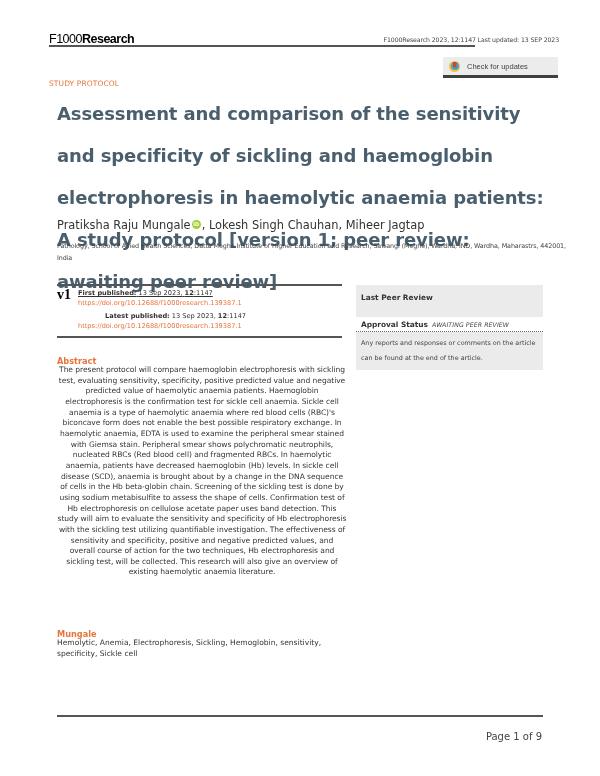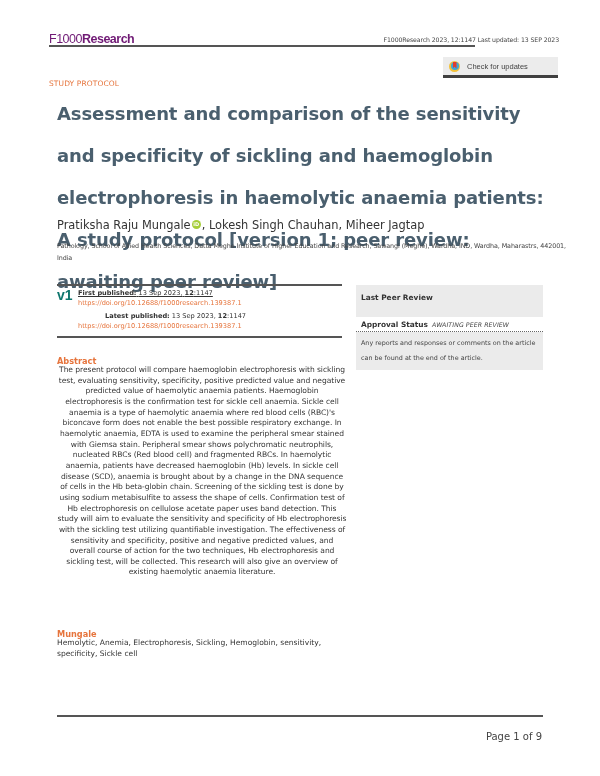--- a/index.html
+++ b/index.html
@@ -1,20 +1,20 @@
 <!DOCTYPE html>
 <html><head>
 <meta charset="utf-8">
 <style>
   html, body { margin: 0; padding: 0; background: #ffffff; }
   body { width: 600px; height: 776px; position: relative; overflow: hidden; font-family: "DejaVu Sans", sans-serif; color: #2b2b2b; }
   .abs { position: absolute; }
 
   
-  .logo { left: 49px; top: 33px; font-family: "Liberation Sans", sans-serif; font-size: 12.5px; color: #701a75; letter-spacing: -0.5px; line-height: 12px; }
+  .logo { left: 49px; top: 33px; font-family: "Liberation Sans", sans-serif; font-size: 12.5px; color: #000000; letter-spacing: -0.5px; line-height: 12px; }
   .logo .f { font-weight: normal; }
   .logo .r { font-weight: bold; }
   .header-meta { right: 41px; top: 36px; font-size: 6.2px; color: #444; white-space: nowrap; letter-spacing: -0.1px; }
   .header-rule { left: 49px; top: 45px; width: 426px; height: 1.5px; background: #555; }
 
   .check-btn { left: 443px; top: 57px; width: 115px; height: 18px; background: #ececec; border-bottom: 3px solid #404040; display: flex; align-items: center; cursor: pointer; }
   .check-btn .ico { width: 11px; height: 11px; border-radius: 50%; background: #f3c13a; margin-left: 6px; position: relative; overflow: hidden; }
   .check-btn .ico::before { content: ""; position: absolute; left: 1.5px; top: 1px; width: 8px; height: 8px; border-radius: 50%; background: #3aa7d8; }
   .check-btn .ico::after { content: ""; position: absolute; left: 3.5px; top: 1px; width: 4px; height: 7px; background: #e23c2e; clip-path: polygon(0 0,100% 0,100% 100%,50% 75%,0 100%); }
   .check-btn .lbl { font-size: 7.5px; color: #444; margin-left: 7px; font-family: "Liberation Sans", sans-serif; }
@@ -23,21 +23,21 @@
 
   .title { left: 57px; top: 93px; width: 500px; font-size: 18px; font-weight: bold; color: #4a5f6e; line-height: 42px; letter-spacing: -0.1px; }
 
   .authors { left: 57px; top: 218px; font-size: 11.4px; color: #333; white-space: nowrap; }
   .orcid { display: inline-block; width: 9px; height: 9px; border-radius: 50%; background: #a6ce39; color: #fff; font-size: 5px; font-weight: bold; text-align: center; line-height: 9px; vertical-align: 3px; margin: 0 1px 0 1px; }
   .affil { left: 57px; top: 240px; width: 510px; font-size: 6.4px; color: #444; line-height: 12px; letter-spacing: -0.1px; }
 
   
   .ver-rule-top { left: 57px; top: 284px; width: 285px; height: 1.5px; background: #555; }
   .ver-rule-bot { left: 57px; top: 336px; width: 285px; height: 1.5px; background: #555; }
-  .ver-tag { left: 57px; top: 287px; font-size: 14px; font-weight: bold; color: #0f766e; font-family: Liberation Sans, sans-serif; }
+  .ver-tag { left: 57px; top: 287px; font-size: 14px; font-weight: bold; color: #000000; font-family: Liberation Serif, serif; }
   .pub { font-size: 6.6px; color: #333; white-space: nowrap; }
   .pub b { font-weight: bold; }
   .pub-link { font-size: 6.6px; color: #e6743c; white-space: nowrap; text-decoration: none; cursor: pointer; }
 
   
   .opr-box { left: 356px; top: 285px; width: 187px; height: 85px; background: #ebebeb; }
   .opr-title { left: 361px; top: 293px; font-size: 7.4px; font-weight: bold; color: #333; }
   .opr-status-bar { left: 356px; top: 317px; width: 187px; height: 14px; background: #fff; border-bottom: 1px dotted #666; }
   .opr-status { left: 361px; top: 320px; font-size: 7.4px; font-weight: bold; color: #333; white-space: nowrap; }
   .opr-status i { font-weight: normal; font-size: 6.2px; color: #444; margin-left: 4px; letter-spacing: 0.1px; }

